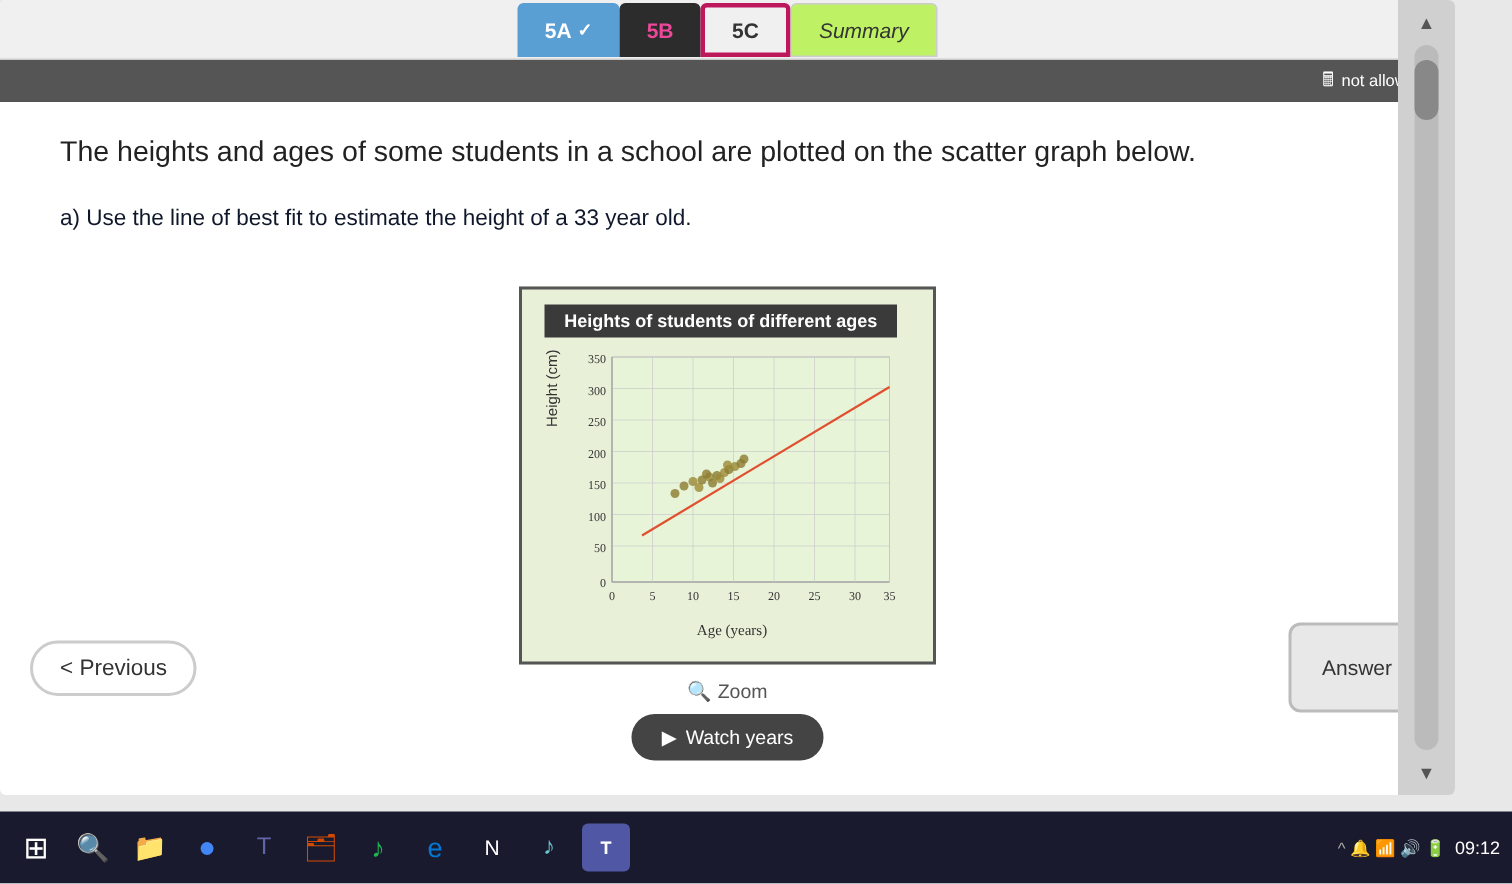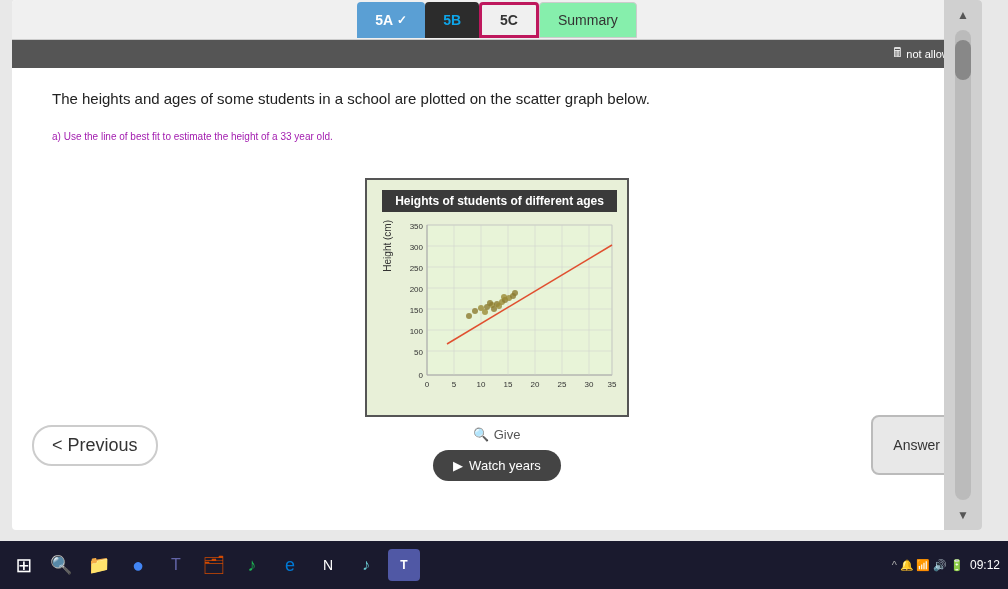--- a/index.html
+++ b/index.html
@@ -12,21 +12,21 @@
       position: relative;
     }
 
     
     .main-content {
       background: #fff;
       width: 970px;
       height: 530px;
       position: absolute;
       top: 0;
-      left: 12px;
+      left: 0;
       border-radius: 4px;
       overflow: hidden;
     }
 
     
     .tab-bar {
       display: flex;
       align-items: center;
       background: #f0f0f0;
       padding: 0 10px;
@@ -49,34 +49,35 @@
       height: 36px;
     }
 
     .tab-5a {
       background: #5a9fd4;
       color: #fff;
     }
 
     .tab-5b {
       background: #2c2c2c;
-      color: #0ea5e9;
+      color: #ec4899;
     }
 
     .tab-5c {
       background: #f0f0f0;
       color: #333;
       border: 3px solid #be185d;
     }
 
     .tab-summary {
-      background: #86efac;
+      background: #bef264;
       color: #333;
       border: 1px solid #ccc;
       font-weight: normal;
+      font-style: italic;
     }
 
     .check-icon {
       color: #fff;
       font-size: 12px;
     }
 
     
     .not-allowed-bar {
       background: #555;
@@ -89,49 +90,49 @@
       justify-content: flex-end;
       padding-right: 20px;
     }
 
     
     .question-area {
       padding: 20px 40px 10px 40px;
     }
 
     .question-intro {
-      font-size: 15px;
+      font-size: 19px;
       color: #222;
       margin-bottom: 18px;
       line-height: 1.5;
     }
 
     .question-part {
-      font-size: 10px;
-      color: #a21caf;
+      font-size: 15px;
+      color: #0f172a;
       margin-bottom: 14px;
       line-height: 1.5;
     }
 
     .question-part b {
       font-weight: bold;
     }
 
     
     .chart-section {
       display: flex;
       flex-direction: column;
       align-items: center;
       margin-top: 10px;
     }
 
     .chart-wrapper {
       background: #e8f0d8;
       border: 2px solid #555;
-      padding: 10px 10px 15px 15px;
+      padding: 10px 24px 15px 15px;
       position: relative;
     }
 
     .chart-title {
       background: #3a3a3a;
       color: #fff;
       font-size: 12px;
       font-weight: bold;
       text-align: center;
       padding: 4px 8px;
@@ -149,20 +150,21 @@
       font-size: 10px;
       color: #333;
       margin-right: 4px;
       display: flex;
       align-items: center;
       justify-content: center;
     }
 
     .chart-body {
       position: relative;
+      font-family: Liberation Serif, serif;
     }
 
     .chart-svg {
       display: block;
     }
 
     .x-axis-label {
       font-size: 10px;
       color: #333;
       text-align: center;
@@ -212,21 +214,21 @@
       align-items: center;
       justify-content: space-between;
       padding: 0 20px;
     }
 
     .prev-btn {
       background: #fff;
       border: 2px solid #ccc;
       border-radius: 20px;
       padding: 8px 18px;
-      font-size: 18px;
+      font-size: 15px;
       cursor: pointer;
       color: #333;
       display: flex;
       align-items: flex-end;
       gap: 4px;
     }
 
     .answer-btn {
       background: #e8e8e8;
       border: 2px solid #bbb;
@@ -410,28 +412,29 @@
             <circle cx="108" cy="80" r="3" fill="#8b7a30" opacity="0.8"></circle>
             <circle cx="112" cy="78" r="3" fill="#9a8a35" opacity="0.8"></circle>
             <circle cx="116" cy="76" r="3" fill="#8b7a30" opacity="0.8"></circle>
             <circle cx="102" cy="86" r="3" fill="#9a8a35" opacity="0.8"></circle>
             <circle cx="97" cy="89" r="3" fill="#8b7a30" opacity="0.8"></circle>
             <circle cx="88" cy="92" r="3" fill="#9a8a35" opacity="0.8"></circle>
             <circle cx="93" cy="83" r="3" fill="#8b7a30" opacity="0.8"></circle>
             <circle cx="107" cy="77" r="3" fill="#9a8a35" opacity="0.8"></circle>
             <circle cx="118" cy="73" r="3" fill="#8b7a30" opacity="0.8"></circle>
           </svg>
+          <div class="x-axis-label" style="font-size:10px; color:#333; text-align:center; margin-top:2px;">Age (years)</div>
         </div>
       </div>
     </div>
 
     <div class="bottom-controls">
       <button class="zoom-btn">
         <span>🔍</span>
-        <span>Give</span>
+        <span>Zoom</span>
       </button>
       <button class="watch-video-btn">
         <span>▶</span>
         <span>Watch years</span>
       </button>
     </div>
   </div>
 
   <div class="nav-bar">
     <button class="prev-btn">

